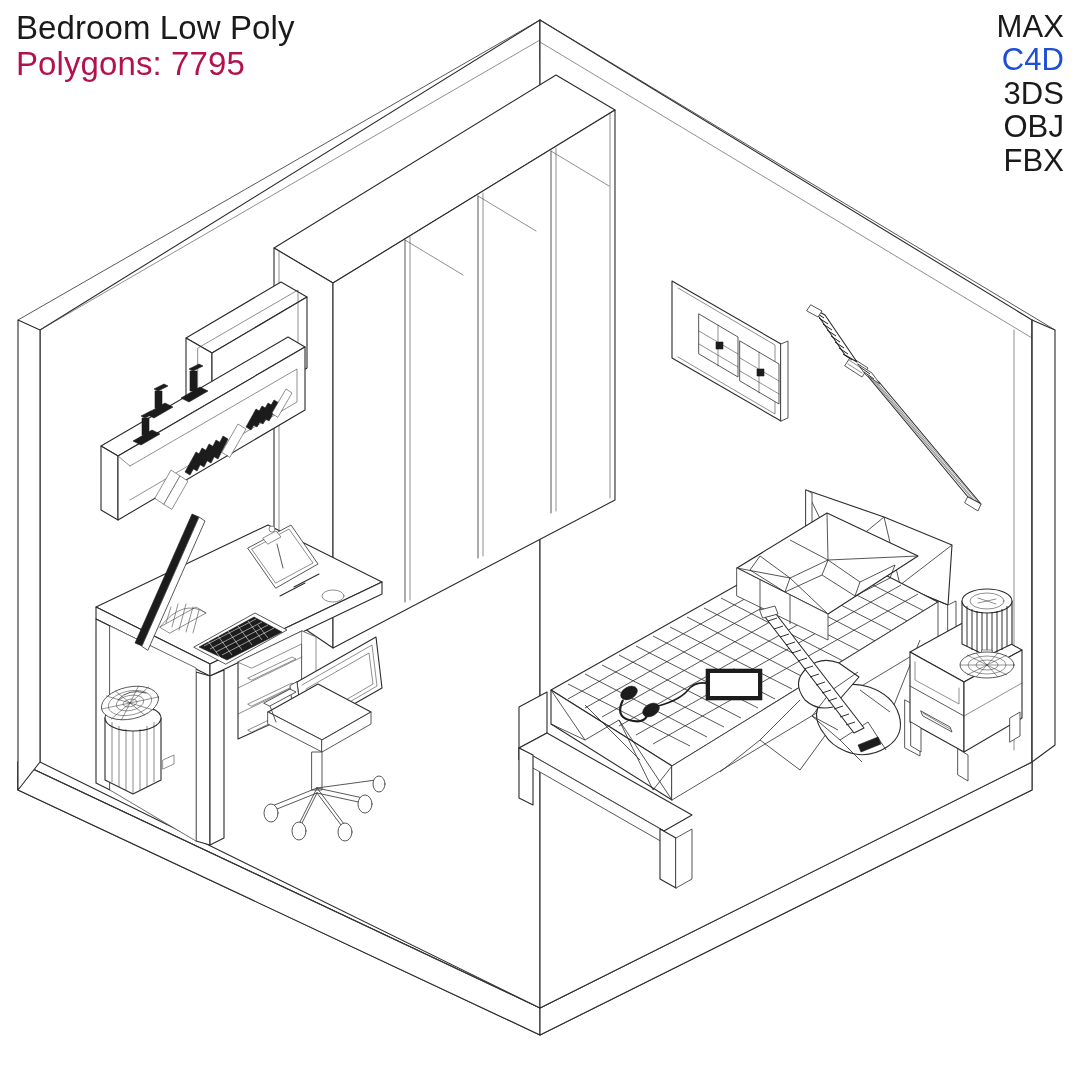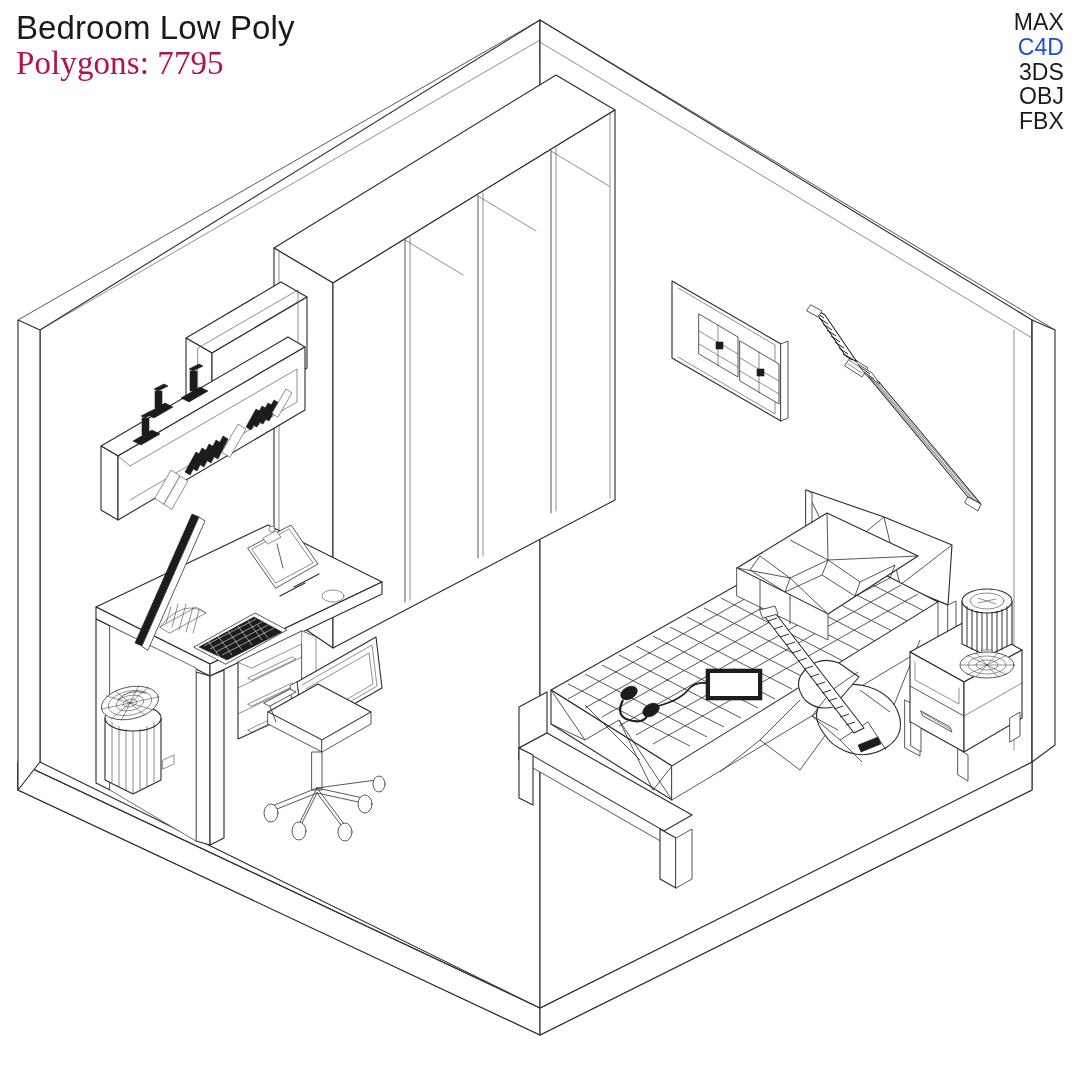--- a/index.html
+++ b/index.html
@@ -4,24 +4,24 @@
 <title>Bedroom Low Poly</title>
 <style>
   html,body{margin:0;padding:0;background:#ffffff;}
   body{width:1080px;height:1080px;overflow:hidden;
        font-family:"Liberation Sans","DejaVu Sans",sans-serif;}
   #stage{position:relative;width:1080px;height:1080px;background:#ffffff;}
 
   
   .info-block{position:absolute;top:10px;left:16px;line-height:1.08;}
   .info-line{font-size:33px;color:#1a1a1a;white-space:nowrap;letter-spacing:0.1px;}
-  .info-line.accent{color:#b3124f;font-family:Liberation Serif, serif;}
+  .info-line.accent{color:#b3124f;}
 
   .formats{position:absolute;top:10px;right:16px;text-align:right;line-height:1.08;}
-  .format-line{font-size:23px;color:#1a1a1a;white-space:nowrap;letter-spacing:0.1px;}
+  .format-line{font-size:31px;color:#1a1a1a;white-space:nowrap;letter-spacing:0.1px;}
   .format-line.accent{color:#1d4ed8;}
 
   
   #scene{position:absolute;inset:0;width:1080px;height:1080px;}
   #scene *{vector-effect:non-scaling-stroke;}
   .f{fill:#ffffff;}
   .fn{fill:none;}
   .s1{stroke:#2b2b2b;stroke-width:1.1;stroke-linejoin:round;stroke-linecap:round;}
   .s08{stroke:#3a3a3a;stroke-width:0.85;stroke-linejoin:round;stroke-linecap:round;}
   .s06{stroke:#444;stroke-width:0.6;stroke-linejoin:round;stroke-linecap:round;}

